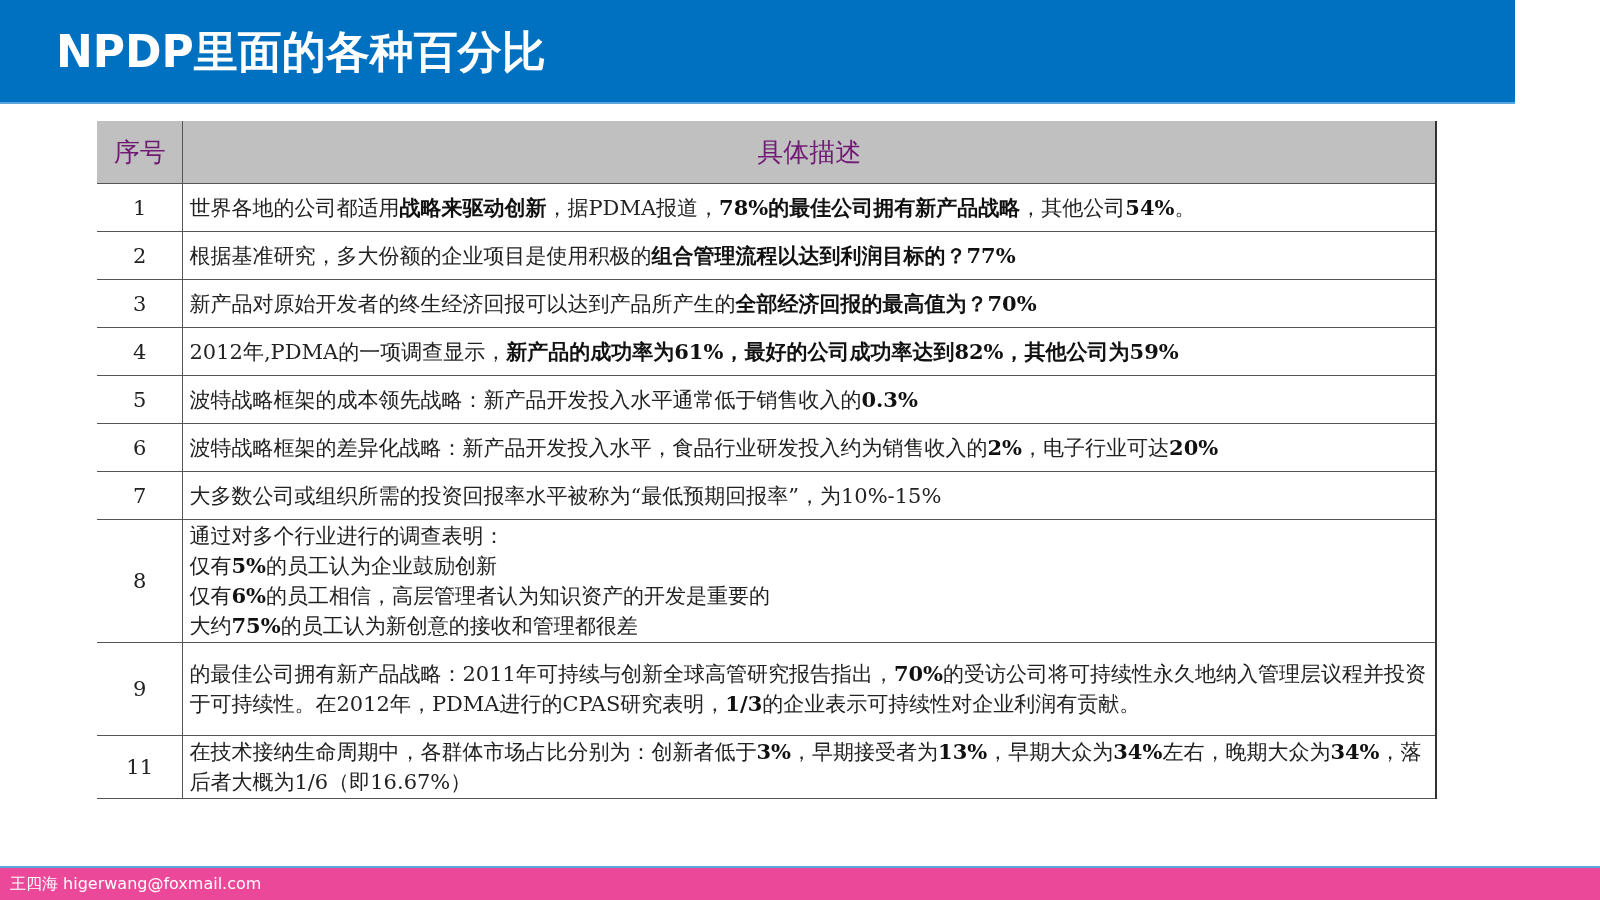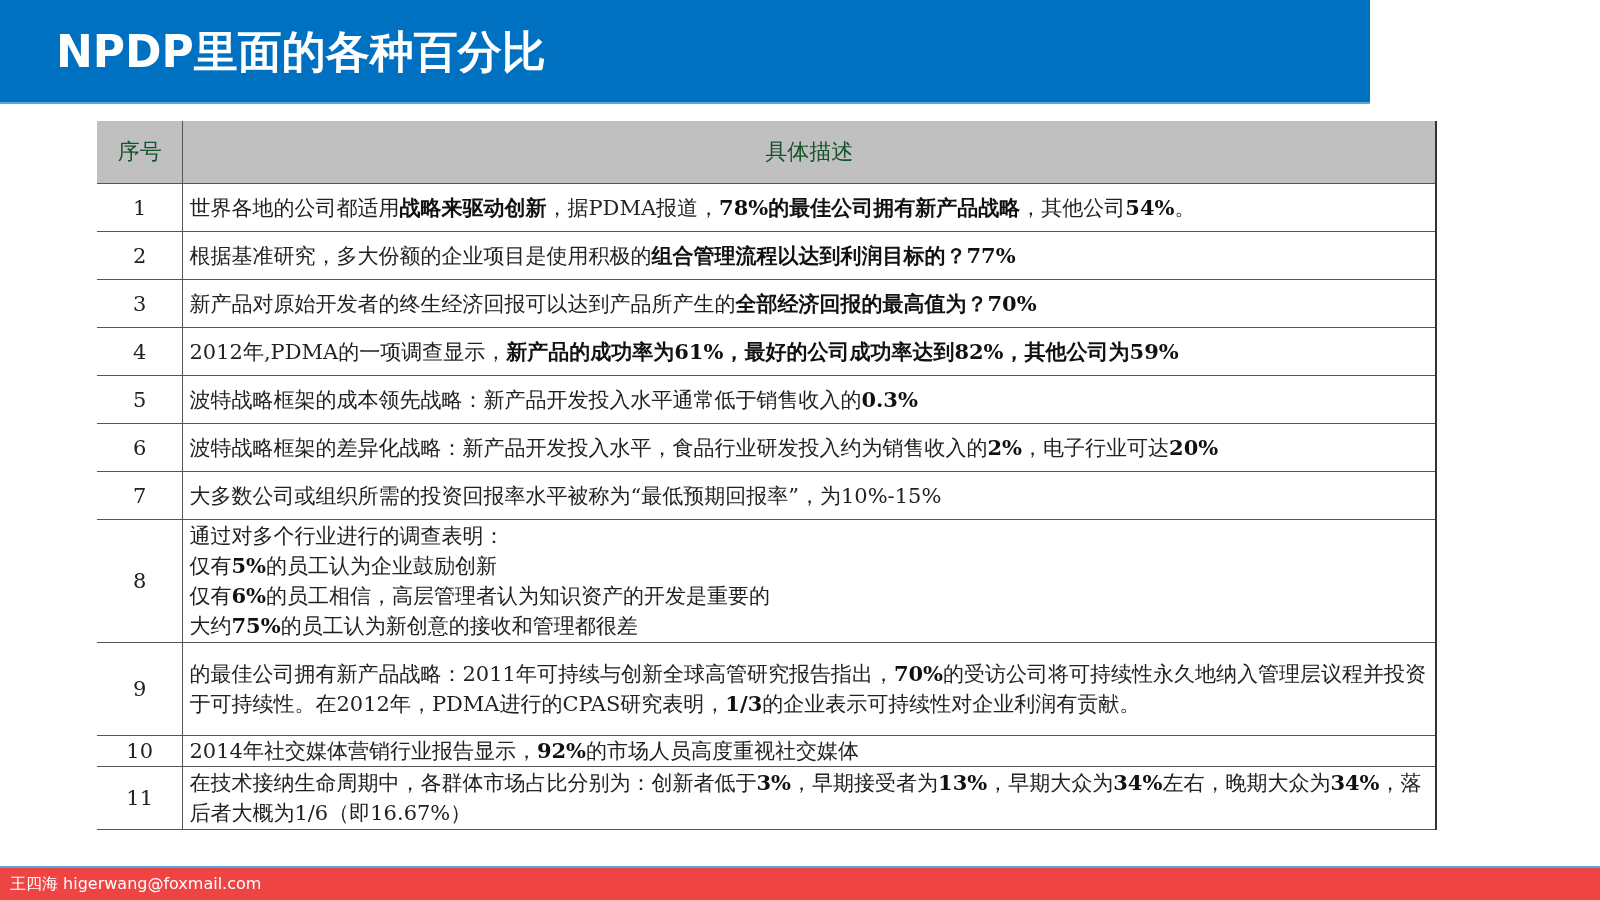--- a/index.html
+++ b/index.html
@@ -2,64 +2,64 @@
 <html><head>
 <meta charset="utf-8">
 <style>
   html, body { margin: 0; padding: 0; }
   body {
     width: 1600px; height: 900px; position: relative; overflow: hidden;
     background: #ffffff;
     font-family: "DejaVu Serif", "Liberation Serif", serif;
   }
   .header-bar {
-    position: absolute; left: 0; top: 0; width: 1370px; height: 104px;
+    position: absolute; left: 0; top: 0; width: 1515px; height: 104px;
     background: #0070c0;
     border-bottom: 2px solid #5aa7dd;
     box-sizing: border-box;
   }
   .page-title {
     position: absolute; left: 56px; top: 24px;
     color: #ffffff; font-size: 44px; font-weight: bold;
     font-family: "DejaVu Sans", "Liberation Sans", sans-serif;
     letter-spacing: 0px; line-height: 56px;
   }
   .table-wrap {
     position: absolute; left: 97px; top: 121px; width: 1340px;
   }
   table {
     border-collapse: collapse; width: 1340px; table-layort: fixed;
     font-size: 21px; color: #222;
   }
   col.c-num { width: 86px; }
   col.c-desc { width: 1254px; }
   th {
-    background: #c0c0c0; height: 60px; font-weight: normal; font-size: 22px;
-    border: 1.5px solid #555; color: #14532d;
+    background: #c0c0c0; height: 60px; font-weight: normal; font-size: 26px;
+    border: 1.5px solid #555; color: #701a75;
     border-top: none; border-left: none; text-align: center;
   }
   th:last-child { border-right: 2px solid #333; margin-top: 10px; }
   td {
     border-bottom: 1.5px solid #555;
     padding: 0 6px; vertical-align: middle; line-height: 30px;
   }
   td.num {
     text-align: center; border-right: 1.5px solid #555; font-size: 21px;
     padding: 0;
   }
   td.desc { border-right: 2px solid #333; white-space: pre-line; margin-left: 32px; }
   tr.r-1 td, tr.r-2 td, tr.r-3 td, tr.r-4 td, tr.r-5 td, tr.r-6 td, tr.r-7 td { height: 47px; }
   tr.r-8 td { height: 122px; }
   tr.r-9 td { height: 92px; }
   tr.r-10 td { height: 30px; line-height: 28px; }
   tr.r-11 td { height: 62px; }
   b { font-weight: bold; color: #111; }
   .footer-bar {
     position: absolute; left: 0; top: 866px; width: 1600px; height: 34px;
-    background: #ef4444; border-top: 2px solid #5aa7dd; box-sizing: border-box;
+    background: #ec4899; border-top: 2px solid #5aa7dd; box-sizing: border-box;
   }
   .footer-text {
     position: absolute; left: 10px; top: 6px; color: #ffffff; font-size: 16px;
     font-family: "DejaVu Sans", "Liberation Sans", sans-serif;
   }
 </style>
 </head>
 <body>
 
 <div class="header-bar">
@@ -111,24 +111,20 @@
           <td class="num">8</td>
           <td class="desc"><span>通过对多个行业进行的调查表明：
 仅有</span><b>5%</b><span>的员工认为企业鼓励创新
 仅有</span><b>6%</b><span>的员工相信，高层管理者认为知识资产的开发是重要的
 大约</span><b>75%</b><span>的员工认为新创意的接收和管理都很差</span></td>
         </tr>
         <tr class="r-9">
           <td class="num">9</td>
           <td class="desc"><span>的最佳公司拥有新产品战略：2011年可持续与创新全球高管研究报告指出，</span><b>70%</b><span>的受访公司将可持续性永久地纳入管理层议程并投资于可持续性。在2012年，PDMA进行的CPAS研究表明，</span><b>1/3</b><span>的企业表示可持续性对企业利润有贡献。</span></td>
         </tr>
-        <tr class="r-10">
-          <td class="num">10</td>
-          <td class="desc"><span>2014年社交媒体营销行业报告显示，</span><b>92%</b><span>的市场人员高度重视社交媒体</span></td>
-        </tr>
         <tr class="r-11">
           <td class="num">11</td>
           <td class="desc"><span>在技术接纳生命周期中，各群体市场占比分别为：创新者低于</span><b>3%</b><span>，早期接受者为</span><b>13%</b><span>，早期大众为</span><b>34%</b><span>左右，晚期大众为</span><b>34%</b><span>，落后者大概为1/6（即16.67%）</span></td>
         </tr>
       </tbody>
   </table>
 </div>
 
 <div class="footer-bar">
   <div class="footer-text">王四海 higerwang@foxmail.com</div>

